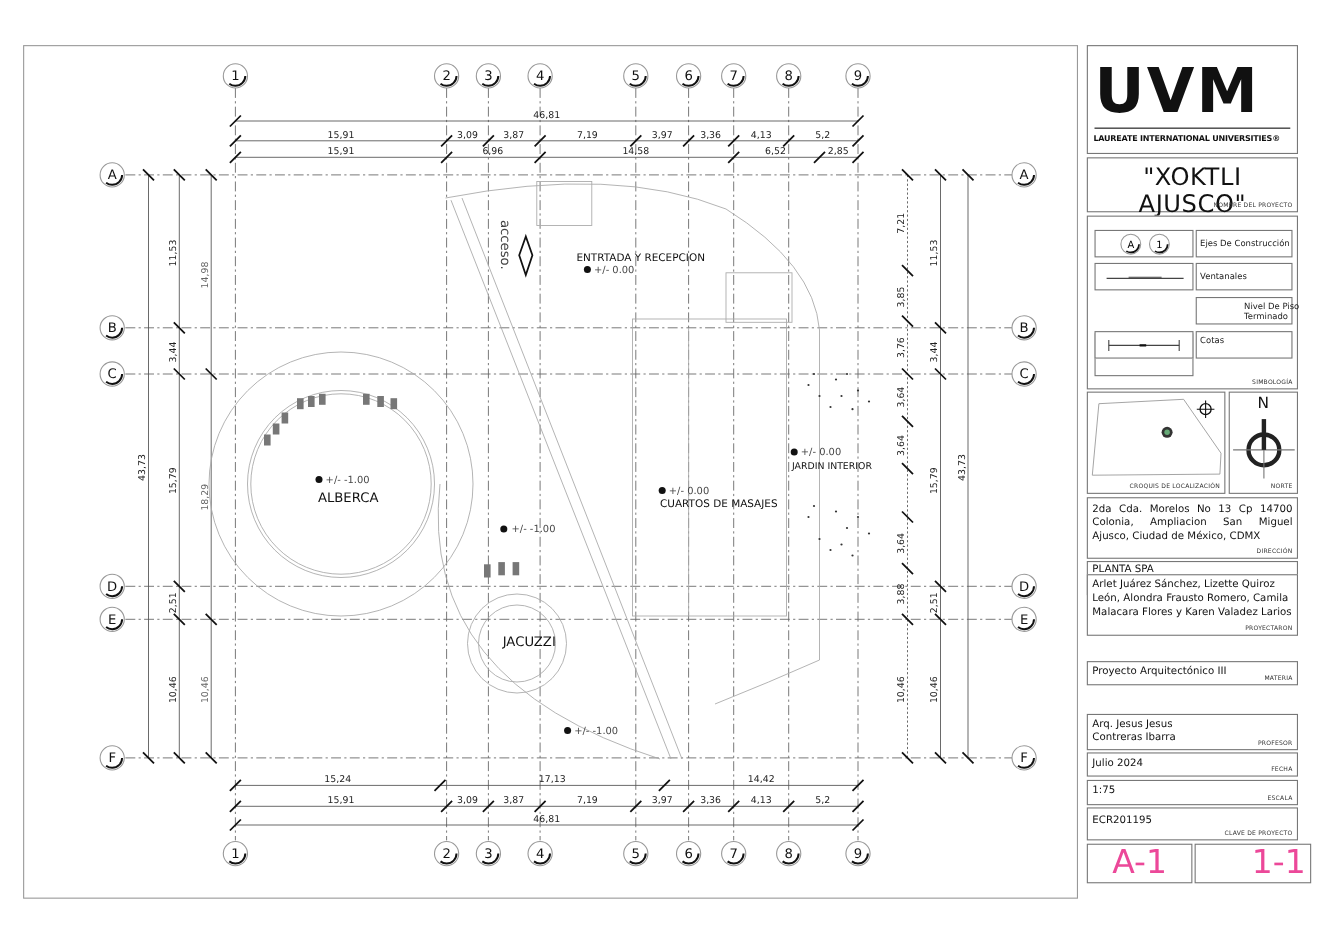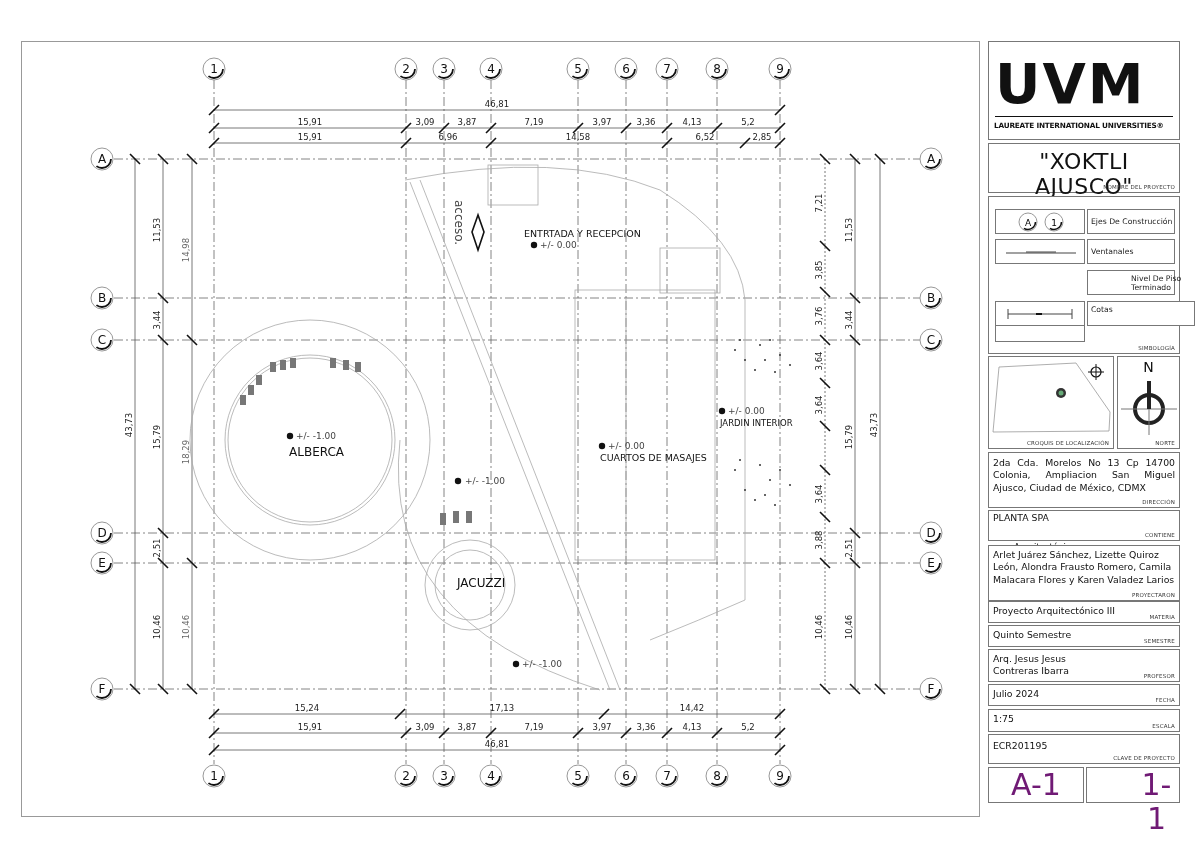--- a/index.html
+++ b/index.html
@@ -8,21 +8,21 @@
   svg.plan{position:absolute;left:0;top:0;width:1200px;height:848px;}
   .tb{position:absolute;left:988px;top:41px;width:192px;height:776px;}
   .box{position:absolute;left:0;width:192px;border:1px solid #777;box-sizing:border-box;background:#fff;}
   .lbl{position:absolute;right:4px;bottom:2px;font-size:5.5px;color:#333;letter-spacing:.2px;}
   .txt{position:absolute;left:4px;font-size:9.3px;line-height:12.4px;color:#111;}
   .uvm{position:absolute;left:6px;top:14px;font-family:"DejaVu Sans",sans-serif;font-weight:bold;font-size:56px;letter-spacing:2px;line-height:56px;color:#111;}
   .laureate{position:absolute;left:5px;top:79px;font-size:7.3px;font-weight:bold;letter-spacing:-.2px;color:#111;}
   .proj-title{position:absolute;left:0;right:0;top:5px;text-align:center;font-size:22px;letter-spacing:.5px;color:#111;}
   .sym{position:absolute;border:1px solid #777;box-sizing:border-box;background:#fff;}
   .symtxt{font-size:7.7px;line-height:9px;color:#222;position:absolute;left:3px;}
-  .sheetno{position:absolute;border:1px solid #777;box-sizing:border-box;font-size:30px;text-align:center;line-height:34px;color:#701a75;}
+  .sheetno{position:absolute;border:1px solid #777;box-sizing:border-box;font-size:30px;text-align:center;line-height:34px;color:#ec4899;}
 </style>
 </head>
 <body>
 
 <div class="sheet"></div>
 
 <svg class="plan" viewBox="0 0 1200 848" xmlns="http://www.w3.org/2000/svg">
   <defs>
     <g id="bubble">
       <circle r="11" fill="#fff" stroke="#999" stroke-width="1"></circle>
@@ -434,21 +434,21 @@
       <span class="symtxt" style="top:3px;width:80px;margin-left:40px;">Nivel De Piso Terminado</span>
     </div>
     <div class="sym" style="left:6px;top:104px;width:90px;height:25px;">
       <svg width="88" height="23">
           <line x1="12" y1="12" x2="76" y2="12" stroke="#444"></line>
           <line x1="12" y1="7" x2="12" y2="17" stroke="#444"></line>
           <line x1="76" y1="7" x2="76" y2="17" stroke="#444"></line>
           <line x1="40" y1="12" x2="46" y2="12" stroke="#111" stroke-width="2"></line>
         </svg>
     </div>
-    <div class="sym" style="left:98px;top:104px;width:108px;height:25px;">
+    <div class="sym" style="left:98px;top:104px;width:88px;height:25px;">
       <span class="symtxt" style="top:3px;">Cotas</span>
     </div>
     <div class="lbl">SIMBOLOGÍA</div>
   </div>
 
   <div class="box" style="top:315px;width:126px;height:93px;">
     <svg width="124" height="80">
       <polygon points="10,10 87,6 121,55 120,74 4,75" fill="none" stroke="#999" stroke-width=".8"></polygon>
       <circle cx="72" cy="36" r="5" fill="#333"></circle>
         <circle cx="72" cy="36" r="2.5" fill="#6a7"></circle>
@@ -473,34 +473,30 @@
     <div class="txt" style="top:4px;right:4px;text-align:justify;">2da Cda. Morelos No 13 Cp 14700 Colonia, Ampliacion San Miguel Ajusco, Ciudad de México, CDMX</div>
     <div class="lbl">DIRECCIÓN</div>
   </div>
 
   <div class="box" style="top:469px;height:31px;">
     <div class="txt" style="top:1px;">PLANTA SPA</div>
     <div class="txt" style="top:30px;font-size:8.5px;margin-left:21px;">Arquitectónica</div>
     <div class="lbl">CONTIENE</div>
   </div>
 
-  <div class="box" style="top:504px;height:56px;">
+  <div class="box" style="top:481px;height:56px;">
     <div class="txt" style="top:3px;right:4px;">Arlet Juárez Sánchez, Lizette Quiroz León, Alondra Frausto Romero, Camila Malacara Flores y Karen Valadez Larios</div>
     <div class="lbl">PROYECTARON</div>
   </div>
 
   <div class="box" style="top:560px;height:22px;">
     <div class="txt" style="top:3px;text-align:center;">Proyecto Arquitectónico III</div>
     <div class="lbl">MATERIA</div>
   </div>
 
-  <div class="box" style="top:584px;height:22px;">
-    <div class="txt" style="top:3px;">Quinto Semestre</div>
-    <div class="lbl">SEMESTRE</div>
-  </div>
 
   <div class="box" style="top:608px;height:33px;">
     <div class="txt" style="top:3px;width:100px;">Arq. Jesus Jesus Contreras Ibarra</div>
     <div class="lbl">PROFESOR</div>
   </div>
 
   <div class="box" style="top:643px;height:22px;">
     <div class="txt" style="top:3px;">Julio 2024</div>
     <div class="lbl">FECHA</div>
   </div>
@@ -509,14 +505,14 @@
     <div class="txt" style="top:3px;">1:75</div>
     <div class="lbl">ESCALA</div>
   </div>
 
   <div class="box" style="top:693px;height:30px;text-align:center;">
     <div class="txt" style="top:5px;">ECR201195</div>
     <div class="lbl">CLAVE DE PROYECTO</div>
   </div>
 
   <div class="sheetno" style="left:0;top:726px;width:96px;height:36px;">A-1</div>
-  <div class="sheetno" style="left:98px;top:726px;width:94px;height:36px;padding-left:47px;">1-1</div>
+  <div class="sheetno" style="left:98px;top:726px;width:106px;height:36px;padding-left:47px;">1-1</div>
 </div>
 
 </body></html>

